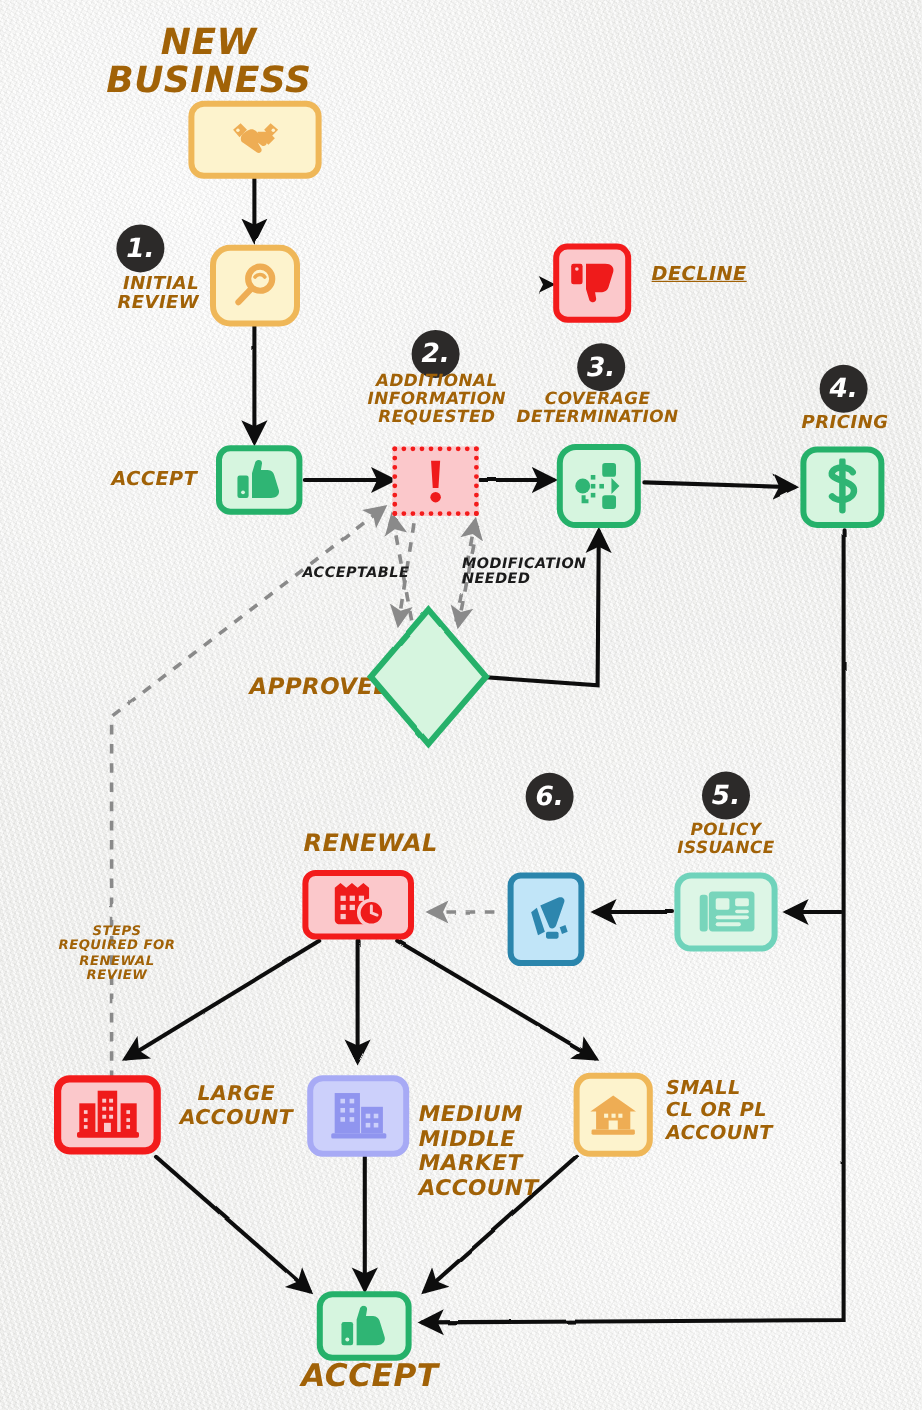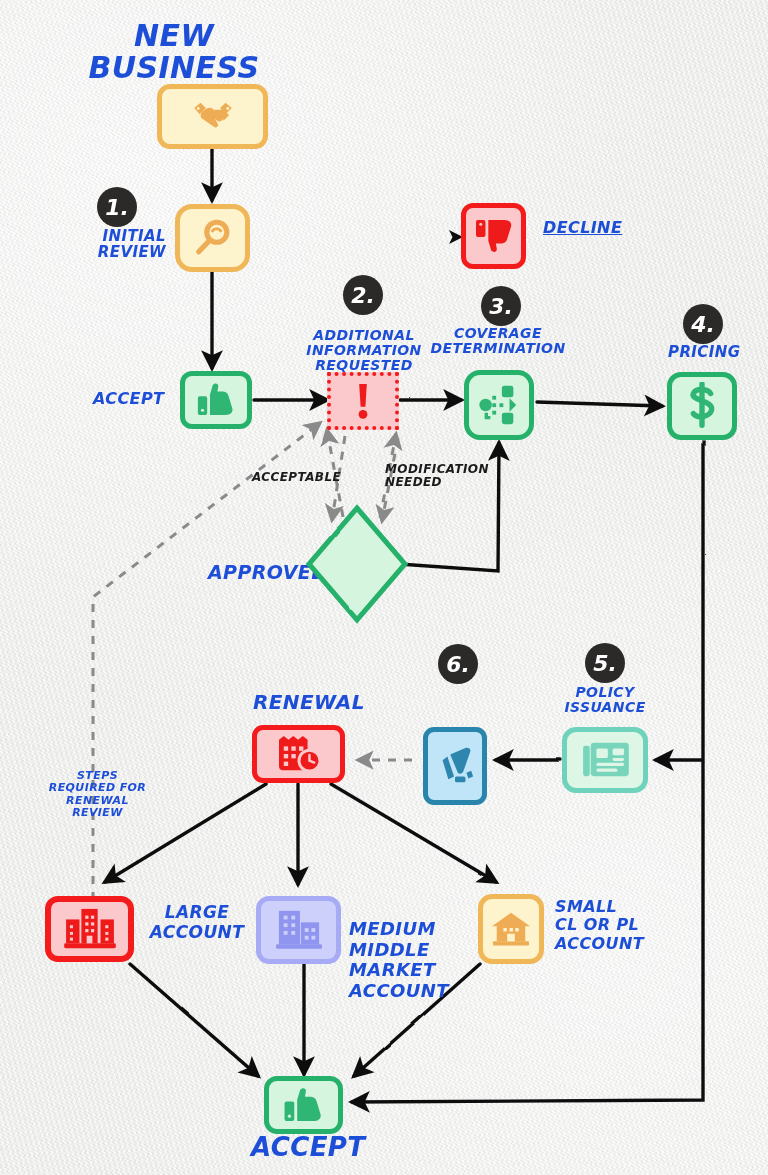--- a/index.html
+++ b/index.html
@@ -24,21 +24,21 @@
   #stage { position:absolute; inset:0; z-index:2; }
   svg.layer { position:absolute; left:0; top:0; width:768px; height:1175px; overflow:visible; }
 
   .node { position:absolute; box-sizing:border-box; display:flex; align-items:center; justify-content:center; }
   .node svg { display:block; }
 
   .lbl {
     position:absolute;
     font-family:"DejaVu Sans", sans-serif;
     font-weight:700;
-    color:#1d4ed8;
+    color:#a16207;
     letter-spacing:.4px;
     line-height:1.06;
     text-transform:uppercase;
     font-style:italic;
     white-space:pre-line;
   }
   .lbl.nowrap { white-space:nowrap; }
   .badge {
     position:absolute; width:40px; height:40px; border-radius:50%;
     background:#2c2a29; color:#fff;
@@ -167,21 +167,21 @@
     <svg width="41" height="34" viewBox="0 0 44 36">
       <g fill="#2fb574">
         <rect x="2" y="14" width="10" height="20" rx="2"></rect>
         <circle cx="7" cy="29" r="1.7" fill="#d6f5df"></circle>
         <path d="M15,34 L32,34 C37,34 40,31 39,27 L35,14 C34,10 31,9 28,9 L23,9 L24,3 C24,0 20,-1 18,2 L15,12 Z"></path>
       </g>
     </svg>
   </div>
 
   <div class="badge" style="left:343px;top:275px;">2.</div>
-  <div class="lbl" style="left:291px;top:311px;width:146px;text-align:center;font-size:14px;margin-top:17px;">Additional
+  <div class="lbl" style="left:291px;top:311px;width:146px;text-align:center;font-size:14px;">Additional
 Information
 Requested</div>
   <div class="node" style="left:327px;top:372px;width:72px;height:58px;background:#fbc8cb;border:4px dotted #f31b1b;">
     <svg width="16" height="38" viewBox="0 0 16 40">
       <g fill="#ef1b1b">
         <path d="M4,2 L12,2 L10.5,26 L5.5,26 Z"></path>
         <circle cx="8" cy="34" r="4.6"></circle>
       </g>
     </svg>
   </div>

